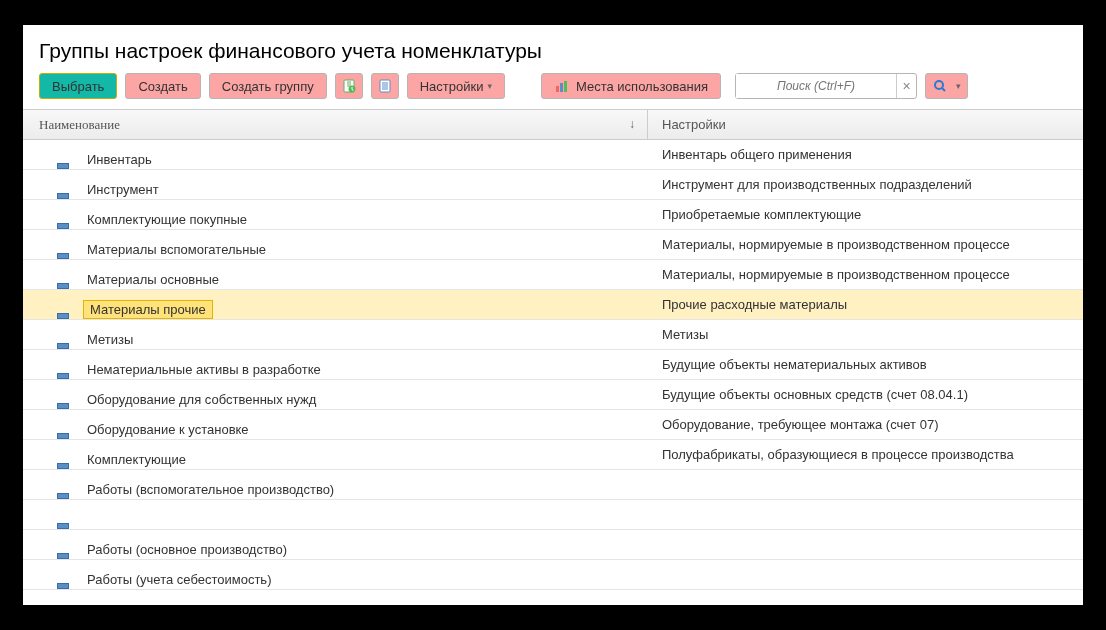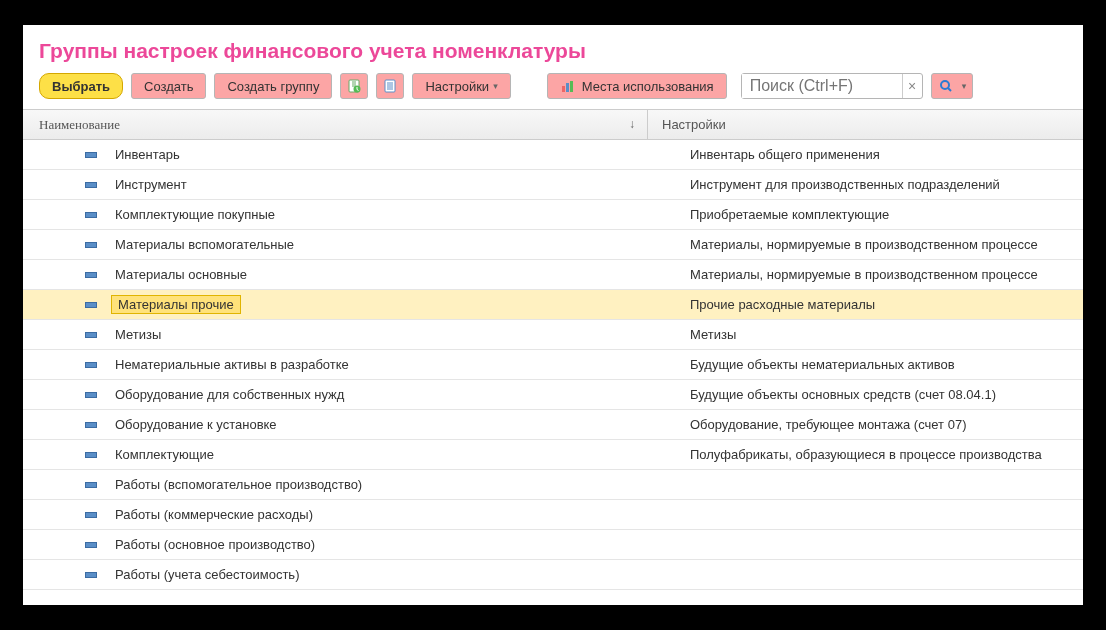--- a/index.html
+++ b/index.html
@@ -16,23 +16,23 @@
     }
     .window {
       background: #fff;
       width: 1060px;
       height: 580px;
       overflow: hidden;
       position: relative;
     }
     .title {
       font-size: 21px;
-      color: #ec4899;
+      color: #000000;
       padding: 14px 16px 10px 16px;
-      font-weight: bold;
+      font-weight: normal;
     }
     .toolbar {
       display: flex;
       gap: 8px;
       padding: 0 16px 10px 16px;
       align-items: center;
     }
     .btn {
       display: inline-flex;
       align-items: center;
@@ -40,24 +40,23 @@
       border: 1px solid #b5b5b5;
       background: #fca5a5;
       border-radius: 3px;
       height: 26px;
       padding: 0 12px;
       font-size: 13px;
       color: #333;
       cursor: pointer;
     }
     .btn-yellow {
-      background: #fde047;
+      background: #14b8a6;
       border-color: #d4a700;
-      font-weight: bold;
-      border-radius: 10px;
+      font-weight: normal;
     }
     .btn-icon {
       padding: 0;
       width: 28px;
     }
     .toolbar-spacer {
       width: 20px;
     }
     .search-wrap {
       display: flex;
@@ -67,22 +66,24 @@
       height: 26px;
       background: #fff;
       margin-left: 6px;
     }
     .search-input {
       border: none;
       outline: none;
       height: 24px;
       padding: 0 8px;
       width: 160px;
-      font-size: 16px;
+      font-size: 12px;
+      font-style: italic;
       color: #999;
+      text-align: center;
     }
     .search-clear {
       width: 20px;
       text-align: center;
       color: #888;
       cursor: pointer;
       border-left: 1px solid #ccc;
       height: 100%;
       display: flex;
       align-items: center;
@@ -131,24 +132,23 @@
       height: 30px;
       align-items: center;
       border-bottom: 1px solid #e5e5e5;
     }
     .row.selected {
       background: #fff1c1;
     }
     .cell-name {
       flex: 0 0 625px;
       display: flex;
-      align-items: center;
+      align-items: flex-end;
       padding-left: 34px;
       height: 100%;
-      margin-left: 28px;
     }
     .cell-desc {
       flex: 1;
       padding-left: 14px;
       white-space: nowrap;
       overflow: hidden;
     }
     .row-icon {
       width: 12px;
       height: 6px;
@@ -318,21 +318,20 @@
         <div class="row">
           <div class="cell-name">
             <span class="row-icon"></span>
             <span class="name-text">Работы (вспомогательное производство)</span>
           </div>
           <div class="cell-desc"></div>
         </div>
         <div class="row">
           <div class="cell-name">
             <span class="row-icon"></span>
-            <span class="name-text">Работы (коммерческие расходы)</span>
           </div>
           <div class="cell-desc"></div>
         </div>
         <div class="row">
           <div class="cell-name">
             <span class="row-icon"></span>
             <span class="name-text">Работы (основное производство)</span>
           </div>
           <div class="cell-desc"></div>
         </div>

